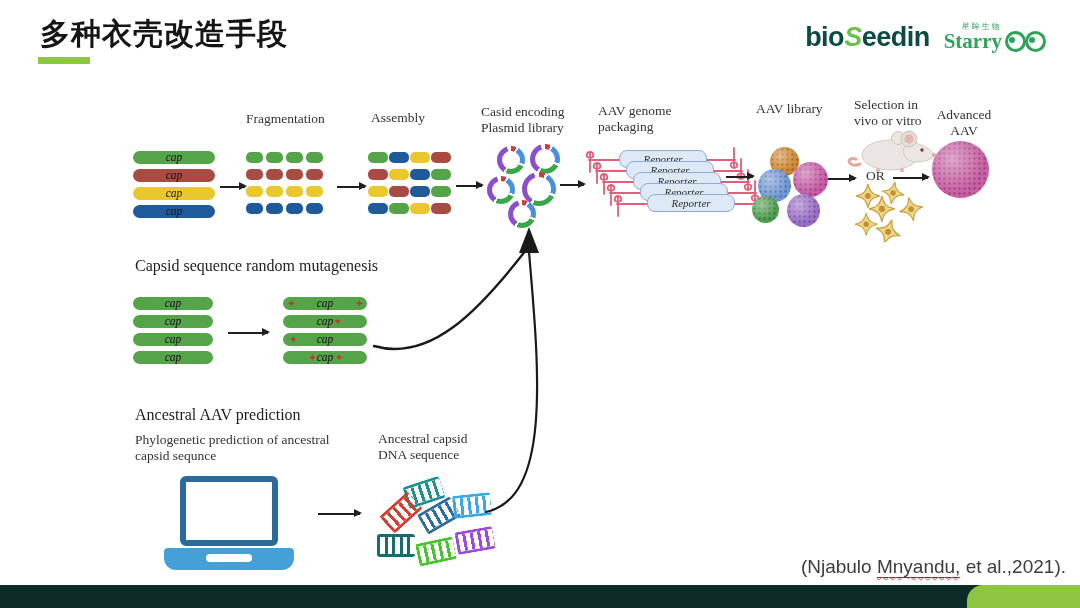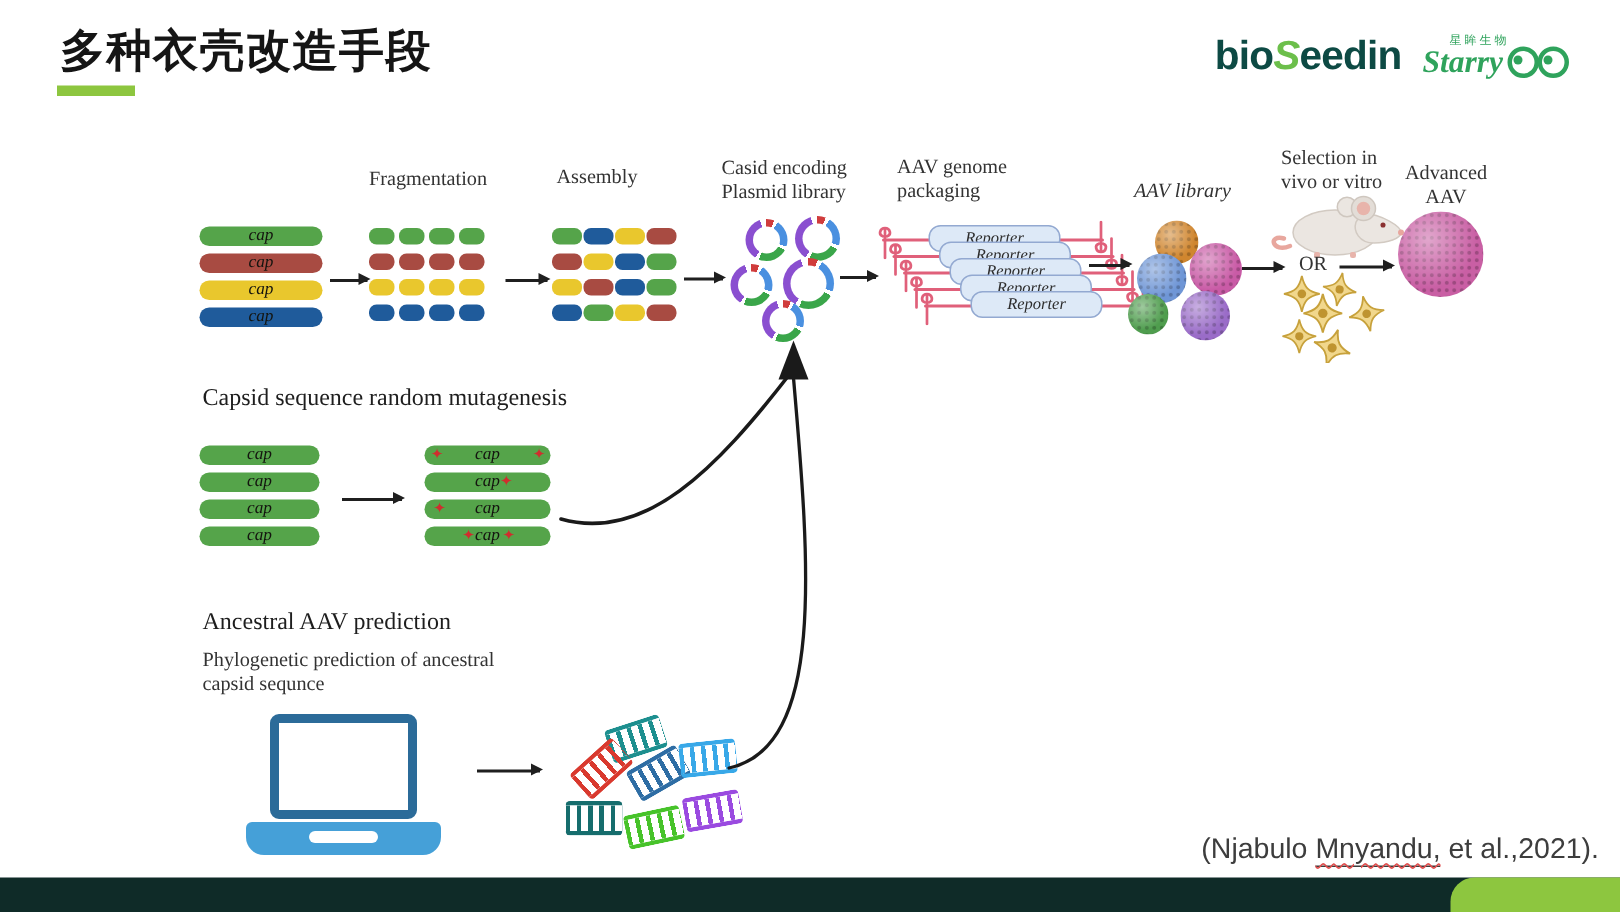--- a/index.html
+++ b/index.html
@@ -8,21 +8,21 @@
   
   .title{position:absolute;left:40px;top:14px;font-family:"Liberation Sans",sans-serif;
          font-size:30px;font-weight:700;color:#151515;letter-spacing:1px;}
   .title-underline{position:absolute;left:38px;top:57px;width:52px;height:7px;background:var(--accent);}
   .logos{position:absolute;right:34px;top:20px;display:flex;align-items:flex-end;gap:14px;
          font-family:"Liberation Sans",sans-serif;}
   .bioseedin{font-size:27px;font-weight:800;letter-spacing:-0.5px;color:#0d4a44;line-height:34px;}
   .bioseedin .sgreen{color:#6cbf4b;font-style:italic;}
   .starry{position:relative;padding-top:8px;display:flex;align-items:center;gap:3px;}
   .starry-cn{position:absolute;top:0px;left:18px;font-size:8px;color:#2fa35c;letter-spacing:2px;white-space:nowrap;}
-  .starry-name{font-family:"Liberation Serif",serif;font-style:italic;font-size:21px;color:#2fa35c;font-weight:700;}
+  .starry-name{font-family:"Liberation Serif",serif;font-size:21px;color:#2fa35c;font-weight:700;}
   .eye{display:inline-block;width:15px;height:15px;border:3px solid #2fa35c;border-radius:50%;position:relative;}
   .eye + .eye{margin-left:-4px;}
   .eye::after{content:'';position:absolute;left:1px;top:3px;width:6px;height:6px;border-radius:50%;background:#2fa35c;}
   
   .h1{position:absolute;font-size:16px;color:#1e1e1e;}
   .lbl{position:absolute;font-size:13.5px;color:#333;line-height:16px;}
   .pre{white-space:pre-line;}
   .center{text-align:center;}
   
   .cap-bar{width:82px;height:13px;border-radius:7px;margin-bottom:5px;
@@ -202,21 +202,21 @@
         <svg class="itr" width="14" height="26" viewBox="0 0 14 26">
           <path d="M7 25 V5 M7 5 C3.5 5 2.5 9.5 5.5 10.5 M7 5 C10.5 5 11.5 9.5 8.5 10.5" fill="none" stroke="var(--itr)" stroke-width="1.8" stroke-linecap="round"></path>
         </svg>
         <span class="rbox">Reporter</span>
         <svg class="itr flip" width="14" height="26" viewBox="0 0 14 26">
           <path d="M7 25 V5 M7 5 C3.5 5 2.5 9.5 5.5 10.5 M7 5 C10.5 5 11.5 9.5 8.5 10.5" fill="none" stroke="var(--itr)" stroke-width="1.8" stroke-linecap="round"></path>
         </svg>
       </div>
     </div>
 
-  <div class="lbl" style="left:756px;top:119px;font-style:italic;">AAV library</div>
+  <div class="lbl" style="left:756px;top:101px;">AAV library</div>
   <div id="library-capsids">
       <div class="capsid" style="left: 770px; top: 147px; width: 29px; height: 29px; background-color: rgb(208, 134, 47); position: absolute;"></div>
       <div class="capsid" style="left: 793px; top: 162px; width: 35px; height: 35px; background-color: rgb(201, 91, 166); position: absolute;"></div>
       <div class="capsid" style="left: 758px; top: 169px; width: 33px; height: 33px; background-color: rgb(111, 150, 214); position: absolute;"></div>
       <div class="capsid" style="left: 752px; top: 196px; width: 27px; height: 27px; background-color: rgb(79, 157, 78); position: absolute;"></div>
       <div class="capsid" style="left: 787px; top: 194px; width: 33px; height: 33px; background-color: rgb(154, 108, 200); position: absolute;"></div>
     </div>
 
   <div class="lbl pre" style="left:854px;top:97px;">Selection in
 vivo or vitro</div>
@@ -279,20 +279,22 @@
   <div id="mut-right" style="position:absolute;left:283px;top:297px;">
       <div class="cap-bar mut-bar" style="background: rgb(85, 164, 74);">cap<span class="mut-star" style="left: 5%;">✦</span><span class="mut-star" style="left: 86%;">✦</span></div>
       <div class="cap-bar mut-bar" style="background: rgb(85, 164, 74);">cap<span class="mut-star" style="left: 60%;">✦</span></div>
       <div class="cap-bar mut-bar" style="background: rgb(85, 164, 74);">cap<span class="mut-star" style="left: 7%;">✦</span></div>
       <div class="cap-bar mut-bar" style="background: rgb(85, 164, 74);">cap<span class="mut-star" style="left: 30%;">✦</span><span class="mut-star" style="left: 62%;">✦</span></div>
     </div>
 
   <div class="h1" style="left:135px;top:406px;">Ancestral AAV prediction</div>
   <div class="lbl pre" style="left:135px;top:432px;">Phylogenetic prediction of ancestral
 capsid sequnce</div>
+  <div class="lbl pre" style="left:378px;top:431px;">Ancestral capsid
+DNA sequence</div>
   <div class="lap-screen"></div>
   <div class="lap-base">
       <div class="lap-slot"></div>
     </div>
   <div id="dna-cluster">
       <div class="dna" style="left: 405px; top: 481px; --c: #1d8f8f; transform: rotate(-18deg);"></div>
       <div class="dna" style="left: 382px; top: 501px; --c: #d9392e; transform: rotate(-42deg);"></div>
       <div class="dna" style="left: 420px; top: 504px; --c: #2e6da4; transform: rotate(-30deg);"></div>
       <div class="dna" style="left: 453px; top: 494px; --c: #38a8e8; transform: rotate(-6deg);"></div>
       <div class="dna" style="left: 377px; top: 534px; --c: #166d6d; transform: rotate(0deg);"></div>

